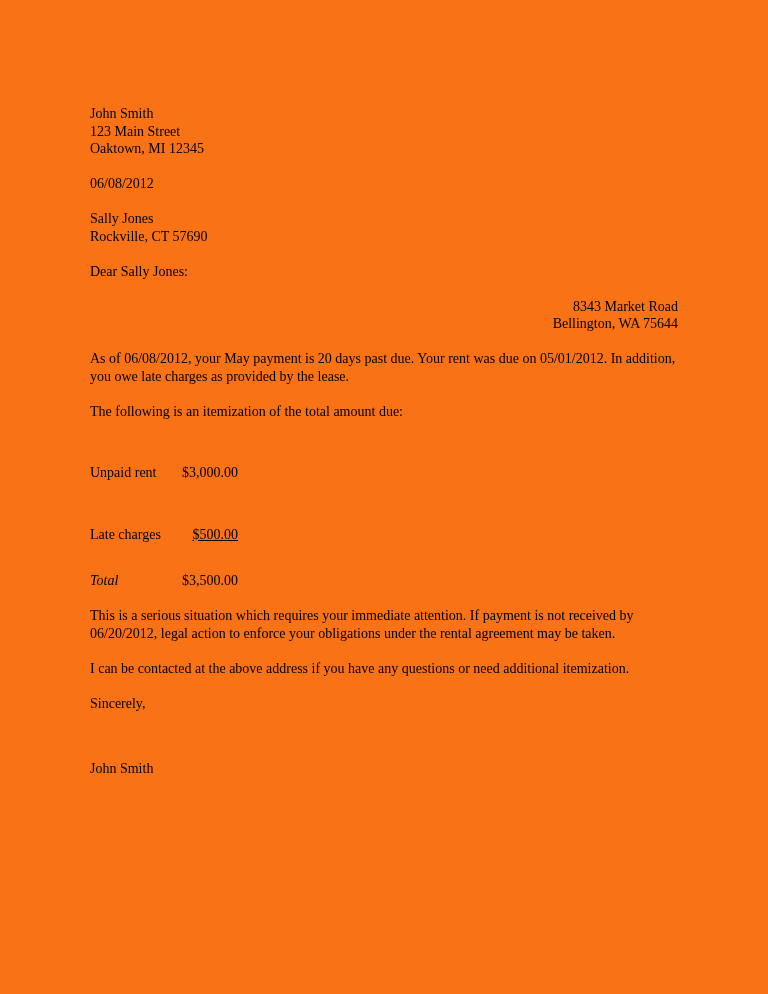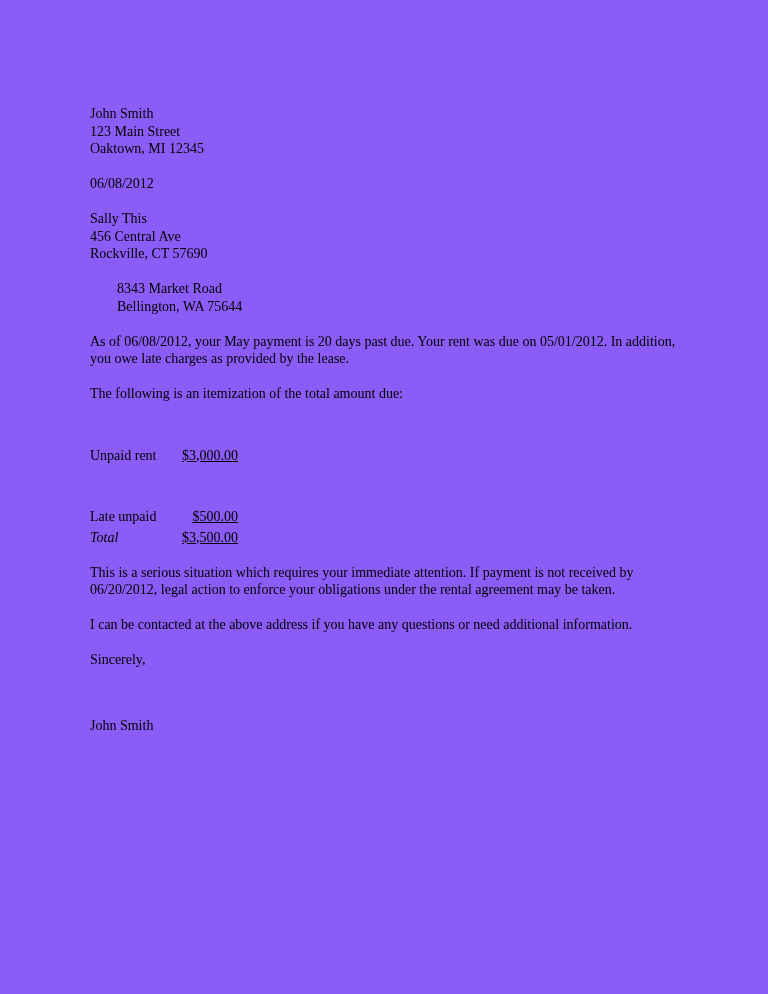--- a/index.html
+++ b/index.html
@@ -9,35 +9,36 @@
   }
   body {
     width: 768px;
     height: 994px;
     overflow: hidden;
   }
   .page {
     box-sizing: border-box;
     width: 768px;
     height: 994px;
-    background: #8b5cf6;
+    background: #f97316;
     color: #000000;
     padding: 105px 90px 0 90px;
     font-family: "Liberation Serif", "DejaVu Serif", serif;
     font-size: 14px;
     line-height: 17.5px;
   }
   .block {
     margin: 0 0 17.5px 0;
   }
   .line {
     display: block;
   }
   .indent {
     padding-left: 27px;
+    text-align: right;
   }
   .para {
     margin: 0 0 17.5px 0;
   }
   .para-gap-2 {
     margin-bottom: 35px;
   }
   .itemization {
     margin: 0 0 17.5px 0;
   }
@@ -46,28 +47,28 @@
     margin-top: 44px;
   }
   .item-label {
     width: 88px;
     flex: 0 0 88px;
   }
   .item-amount {
     width: 60px;
     flex: 0 0 60px;
     text-align: right;
-    text-decoration: underline;
   }
   .underlined {
+    text-decoration: underline;
     text-align: right;
   }
   .total-row {
     display: flex;
-    margin-top: 3px;
+    margin-top: 29px;
     align-items: flex-end;
   }
   .total-label {
     width: 88px;
     flex: 0 0 88px;
     font-style: italic;
   }
   .closing {
     margin: 0 0 48px 0;
   }
@@ -82,52 +83,52 @@
 
   <div class="block">
     <span class="line">John Smith</span>
     <span class="line">123 Main Street</span>
     <span class="line">Oaktown, MI 12345</span>
   </div>
 
   <div class="block">06/08/2012</div>
 
   <div class="block">
-    <span class="line">Sally This</span>
-    <span class="line">456 Central Ave</span>
+    <span class="line">Sally Jones</span>
     <span class="line">Rockville, CT 57690</span>
   </div>
 
+  <div class="block">Dear Sally Jones:</div>
 
 
   <div class="block indent">
     <span class="line">8343 Market Road</span>
     <span class="line">Bellington, WA 75644</span>
   </div>
 
   <p class="para">As of 06/08/2012, your May payment is 20 days past due. Your rent was due on 05/01/2012. In addition, you owe late charges as provided by the lease.</p>
 
   <p class="para para-gap-2">The following is an itemization of the total amount due:</p>
 
   <div class="itemization">
     <div class="item-row">
       <span class="item-label">Unpaid rent</span>
       <span class="item-amount">$3,000.00</span>
     </div>
     <div class="item-row">
-      <span class="item-label">Late unpaid</span>
+      <span class="item-label">Late charges</span>
       <span class="item-amount underlined">$500.00</span>
     </div>
     <div class="total-row">
       <span class="total-label">Total</span>
       <span class="item-amount">$3,500.00</span>
     </div>
   </div>
 
   <p class="para">This is a serious situation which requires your immediate attention. If payment is not received by 06/20/2012, legal action to enforce your obligations under the rental agreement may be taken.</p>
 
-  <p class="para">I can be contacted at the above address if you have any questions or need additional information.</p>
+  <p class="para">I can be contacted at the above address if you have any questions or need additional itemization.</p>
 
   <div class="closing">Sincerely,</div>
 
   <div class="signature">John Smith</div>
 
 </div>
 
 </body></html>

